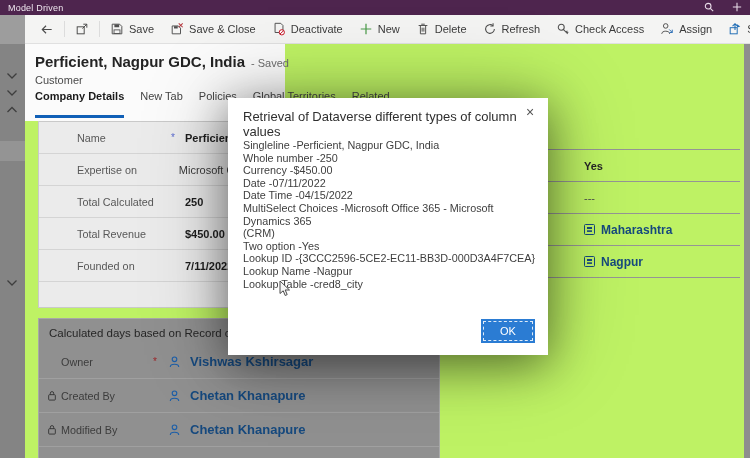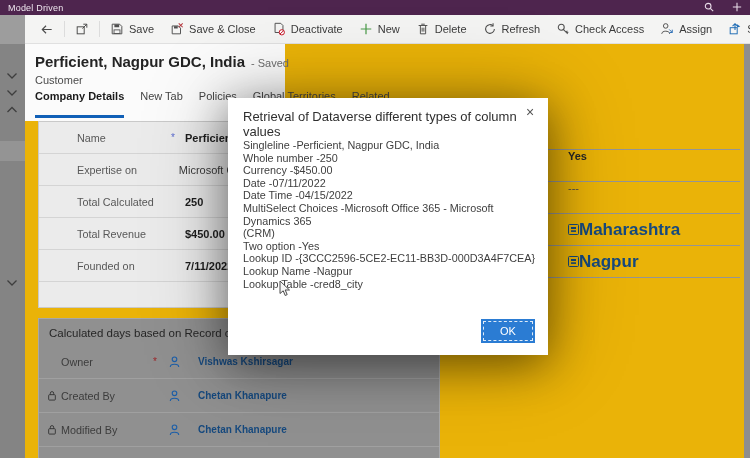--- a/index.html
+++ b/index.html
@@ -1,18 +1,18 @@
 <!DOCTYPE html>
 <html><head>
 <meta charset="utf-8">
 <style>
   * { margin:0; padding:0; box-sizing:border-box; }
   body { background:#c8c8c8; font-family:"Liberation Sans", sans-serif; }
   .stage { position:relative; width:750px; height:458px; overflow:hidden;
-           background:#eab308; font-family:"Liberation Sans", sans-serif; }
+           background:#bef264; font-family:"Liberation Sans", sans-serif; }
 
   
   .topbar { position:absolute; left:0; top:0; width:750px; height:15px;
             background:#4e254e; color:#efe6ef; display:flex; align-items:center; }
   .topbar-title { font-size:9px; margin-left:8px; letter-spacing:.2px; }
   .topbar-right { position:absolute; right:8px; top:2px; display:flex; gap:18px; align-items:center; }
 
   
   .cmdbar { position:absolute; left:25px; top:15px; width:725px; height:29px;
             background:#f4f4f3; border-bottom:1px solid #e0e0e0;
@@ -50,29 +50,29 @@
   .fval.regular { font-weight:normal; color:#3a3a3a; }
 
   
   .card-calc { position:absolute; left:38px; top:318px; width:402px; height:150px;
                background:#909090; border:1px solid #a8a8a8; z-index:1; }
   .ctitle { margin:8px 0 6px 10px; font-size:11.5px; color:#262626; white-space:nowrap; overflow:hidden; }
   .crow { height:34px; display:flex; align-items:center; border-bottom:1px solid #a0a0a0; }
   .crow .pre { width:14px; margin-left:8px; display:flex; align-items:center; }
   .clabel { width:92px; font-size:10.8px; color:#3c3c3c; white-space:nowrap; }
   .creq { width:16px; font-size:10px; color:#9c2428; }
-  .cval { display:flex; align-items:center; gap:18px; font-size:10px; font-weight:bold;
+  .cval { display:flex; align-items:center; gap:10px; font-size:13px; font-weight:bold;
           color:#16497e; white-space:nowrap; }
 
   
   .rrows { position:absolute; left:548px; top:149px; width:192px; border-top:1px solid #959595; z-index:1; }
-  .rrow { height:32px; display:flex; border-bottom:1px solid #959595; padding-left:20px; }
+  .rrow { height:32px; display:flex; align-items:center; border-bottom:1px solid #959595; padding-left:36px; }
   .rrow .plain { font-size:11px; font-weight:bold; color:#262626; }
   .rrow .muted { font-size:11px; color:#4d4d4d; }
-  .rrow .rlink { display:flex; align-items:center; font-size:17px; font-weight:bold; color:#16497e; }
+  .rrow .rlink { display:flex; align-items:center; gap:6px; font-size:12px; font-weight:bold; color:#16497e; }
 
   .scrollstrip { position:absolute; right:0; top:44px; width:6px; height:414px; background:#8e8e8e; }
 
   
   .dialog { position:absolute; left:228px; top:98px; width:320px; height:257px; background:#ffffff;
             z-index:50; box-shadow:0 10px 42px rgba(0,0,0,.45), 0 0 80px rgba(0,0,0,.25); }
   .dlg-title { position:absolute; left:15px; top:11px; width:280px; font-size:13px; color:#2f2f2f; }
   .dlg-close { position:absolute; right:10px; top:6px; font-size:14px; color:#555; line-height:16px;
                width:16px; text-align:center; cursor:default; }
   .dlg-body { position:absolute; left:15px; top:41px; width:294px;

